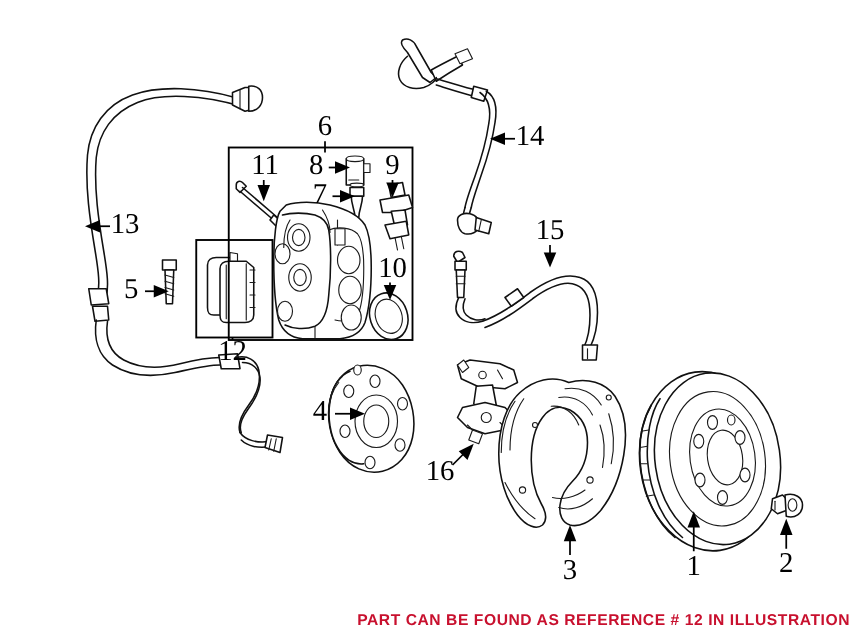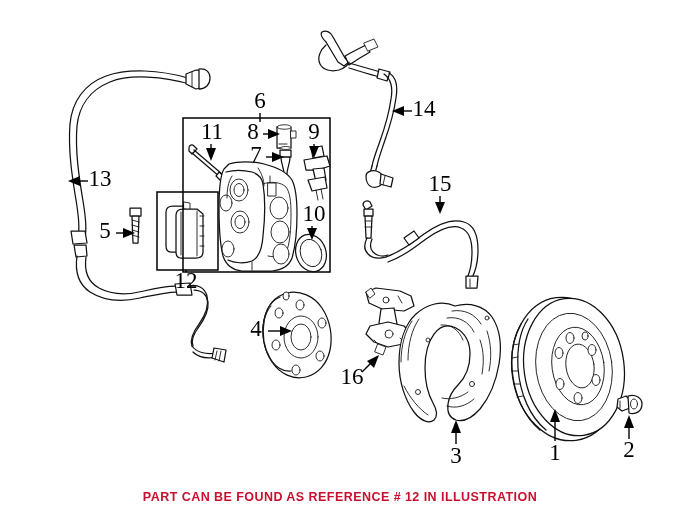--- a/index.html
+++ b/index.html
@@ -74,21 +74,21 @@
     font-weight: 400;
     fill: #000000;
     text-anchor: middle;
     dominant-baseline: middle;
   }
   #caption-bar {
     position: absolute;
     left: 0;
     right: 0;
     bottom: 8px;
-    text-align: center;
+    text-align: right;
   }
   #caption-text {
     font-family: "Liberation Sans", sans-serif;
     font-size: 12.5px;
     font-weight: bold;
     letter-spacing: 0.45px;
     color: #c8102e;
     white-space: nowrap;
   }
 </style>

